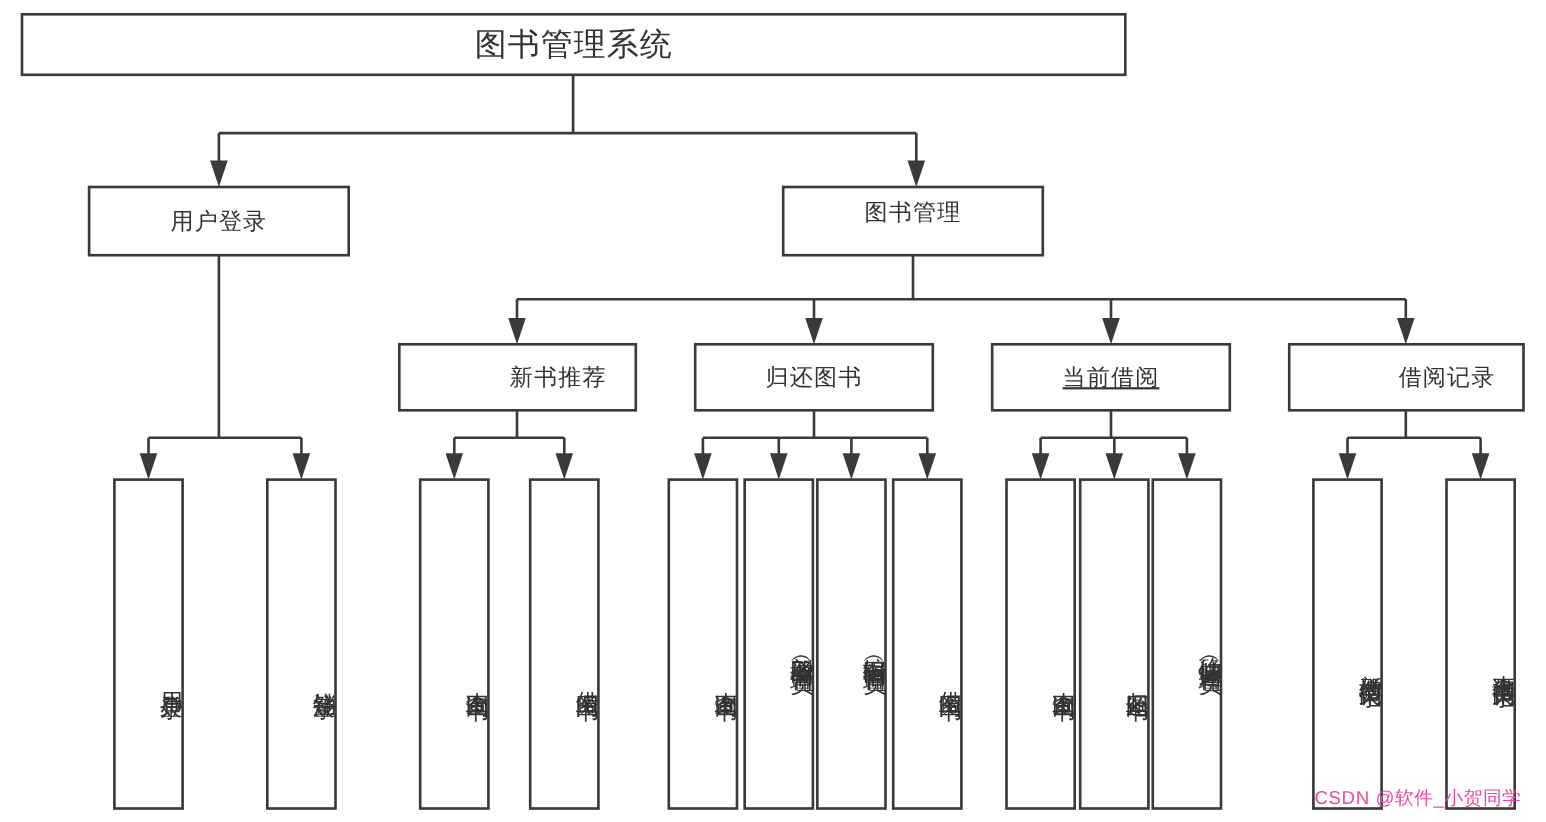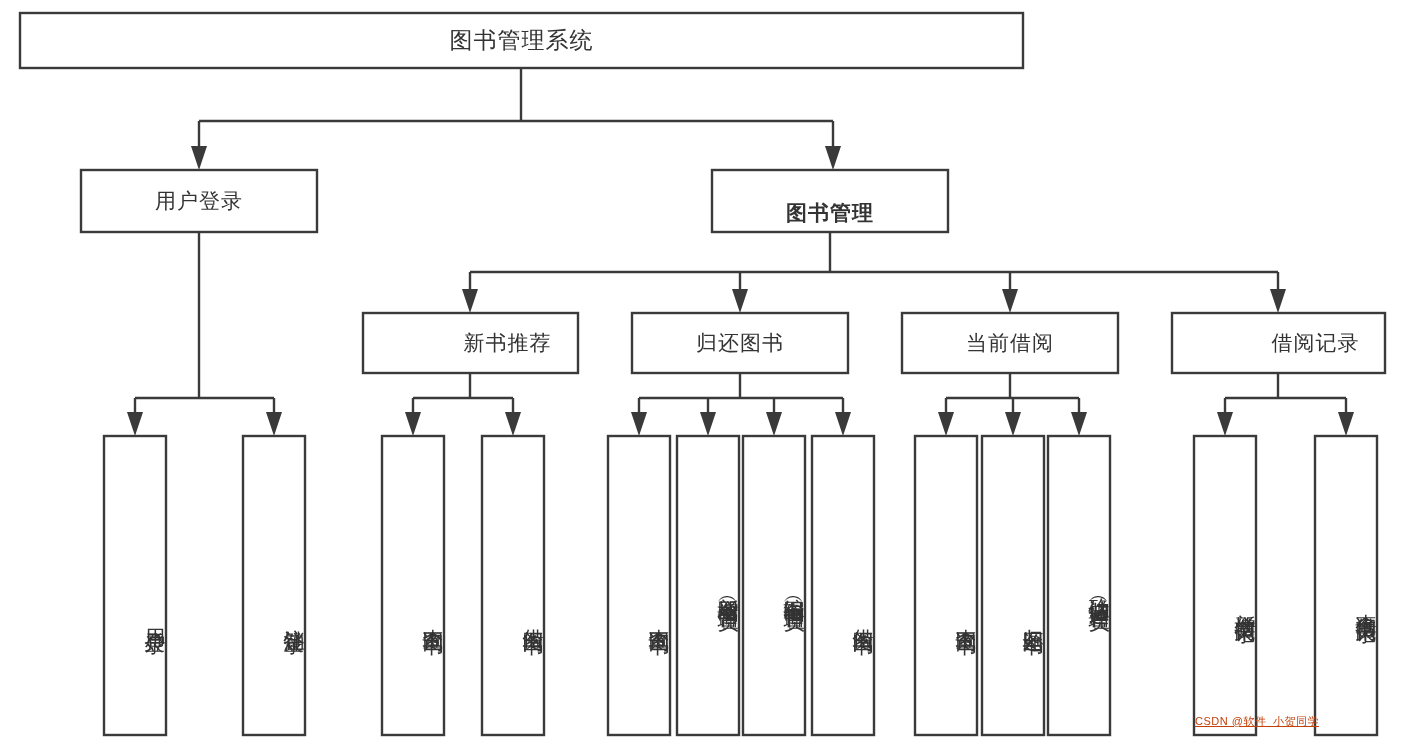--- a/index.html
+++ b/index.html
@@ -14,40 +14,39 @@
 
   .node-label{
     position:absolute;
     display:flex;align-items:center;justify-content:center;
     color:#333333;
     font-size:21px;
     letter-spacing:1px;
     white-space:nowrap;
     pointer-events:none;
   }
-  .root-label{font-size:23px;}
+  .root-label{font-size:29px;}
   .leaf-label{
     position:absolute;
     display:flex;align-items:flex-start;justify-content:center;
     writing-mode:vertical-rl;
     text-orientation:upright;
     color:#333333;
     font-size:21px;
     letter-spacing:2px;
     line-height:1;
     white-space:nowrap;
     pointer-events:none;
   }
   .watermark{
     position:absolute;
-    color:#c2410c;
-    font-size:11px;
+    color:#ec4899;
+    font-size:17px;
     white-space:nowrap;
     letter-spacing:0.5px;
-    text-decoration:underline;
   }
 </style>
 </head>
 <body>
 
 <div id="stage">
 
   <svg id="tree" viewBox="0 0 1405 747">
 
     <g>
@@ -148,25 +147,25 @@
     <rect class="node-box" x="982" y="436" width="62" height="299"></rect>
     <rect class="node-box" x="1048" y="436" width="62" height="299"></rect>
 
     <rect class="node-box" x="1194" y="436" width="62" height="299"></rect>
     <rect class="node-box" x="1315" y="436" width="62" height="299"></rect>
   </svg>
 
   <div class="node-label root-label" style="left:20px;top:13px;width:1003px;height:55px;">图书管理系统</div>
 
   <div class="node-label" style="left:81px;top:170px;width:236px;height:62px;">用户登录</div>
-  <div class="node-label" style="left:712px;top:182px;width:236px;height:62px;font-weight:bold;">图书管理</div>
+  <div class="node-label" style="left:712px;top:162px;width:236px;height:62px;">图书管理</div>
 
   <div class="node-label" style="left:363px;top:313px;width:215px;height:60px;padding-left:37px;">新书推荐</div>
   <div class="node-label" style="left:632px;top:313px;width:216px;height:60px;">归还图书</div>
-  <div class="node-label" style="left:902px;top:313px;width:216px;height:60px;">当前借阅</div>
+  <div class="node-label" style="left:902px;top:313px;width:216px;height:60px;text-decoration:underline;">当前借阅</div>
   <div class="node-label" style="left:1172px;top:313px;width:213px;height:60px;padding-left:37px;">借阅记录</div>
 
   <div class="leaf-label" style="left:104px;top:496px;width:62px;height:239px;">用户登录</div>
   <div class="leaf-label" style="left:243px;top:496px;width:62px;height:239px;">注销登录</div>
 
   <div class="leaf-label" style="left:382px;top:496px;width:62px;height:239px;">查询图书</div>
   <div class="leaf-label" style="left:482px;top:496px;width:62px;height:239px;">借阅图书</div>
 
   <div class="leaf-label" style="left:608px;top:496px;width:62px;height:239px;">查询图书</div>
   <div class="leaf-label" style="left:677px;top:444px;width:62px;height:291px;">新增图书（管理员）</div>

